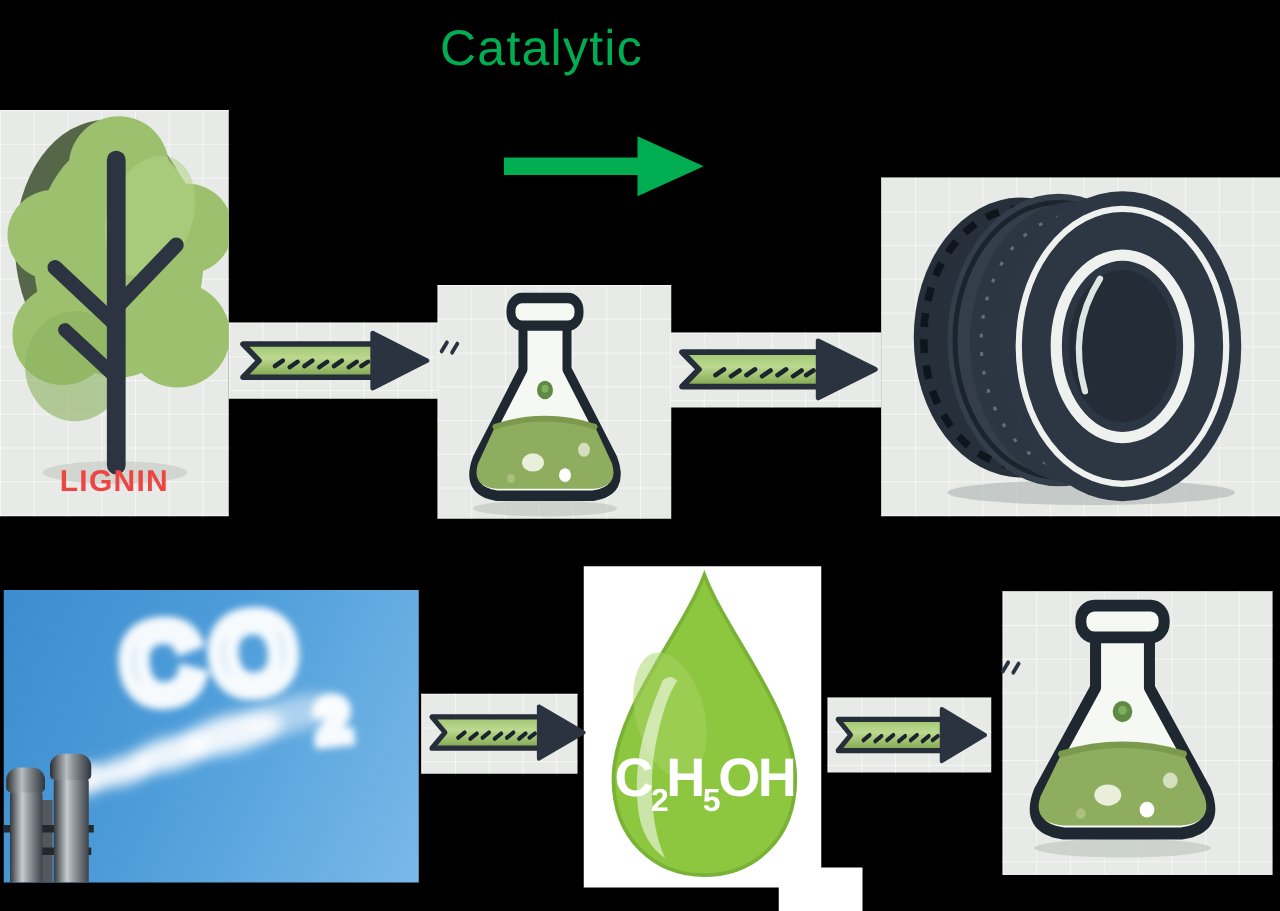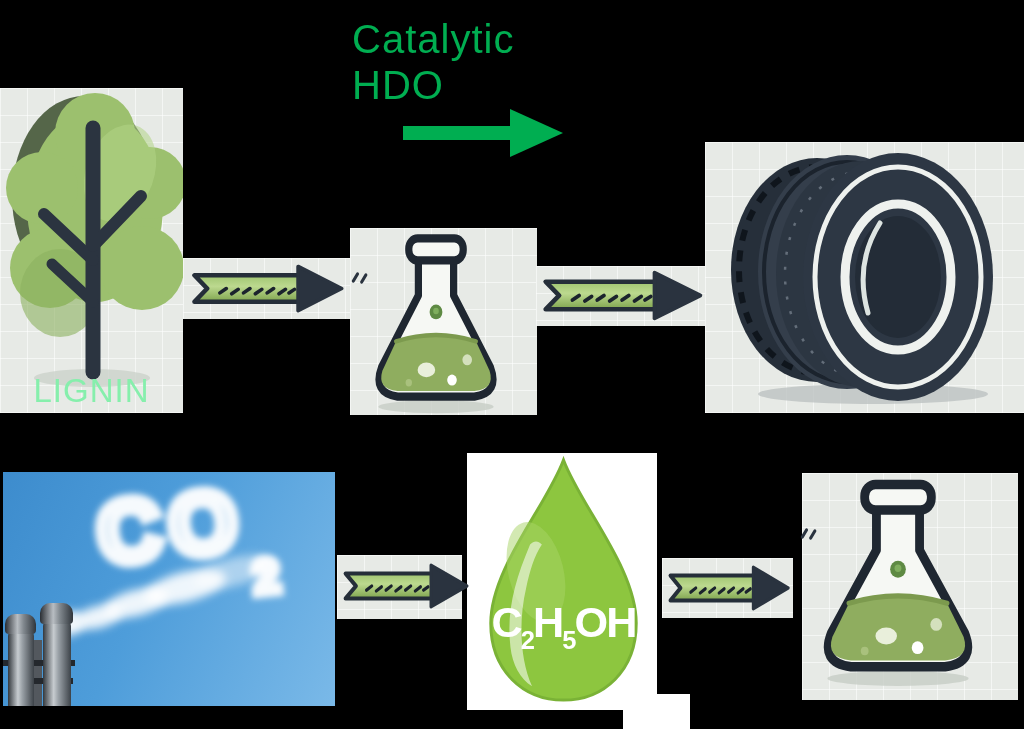--- a/index.html
+++ b/index.html
@@ -42,21 +42,21 @@
   .drop-svg  {left:477px;top:454px; width:173px;height:252px;}
   .arrow1{left:189px;top:262px;width:160px;height:53px;}
   .arrow2{left:540px;top:268px;width:168px;height:55px;}
   .arrow3{left:341px;top:561px;width:132px;height:50px;}
   .arrow4{left:666px;top:563px;width:128px;height:50px;}
   .marks1{left:350px;top:270px;width:20px;height:14px;}
   .marks2{left:799px;top:526px;width:20px;height:14px;}
 
   .lignin-label{
     position:absolute;left:10px;top:372px;width:163px;text-align:center;
-    color:#86efac;font-size:33px;font-weight:400;letter-spacing:1px;
+    color:#ef4444;font-size:24px;font-weight:700;letter-spacing:1px;
   }
 
   
   .co2{
     position:absolute;left:3px;top:472px;width:332px;height:234px;overflow:hidden;
     background:linear-gradient(115deg,#3d8ccd 0%,#4e9dda 45%,#7ab9e8 100%);
   }
   .co2-cloud{
     position:absolute;left:96px;top:2px;transform:rotate(-6deg);
     white-space:nowrap;filter:blur(3px);
@@ -131,21 +131,20 @@
   <div class="patch p-arrow2"></div>
   <div class="patch p-tire"></div>
   <div class="patch p-arrow3"></div>
   <div class="patch p-arrow4"></div>
   <div class="patch p-flask2"></div>
   <div class="white-a"></div>
   <div class="white-b"></div>
 
   <div class="hdo-title">
     <div>Catalytic</div>
-    <div>HDO</div>
   </div>
   <svg class="abs hdo-arrow" viewBox="0 0 162 48" preserveAspectRatio="none">
     <path d="M0,17 L110,17 L110,31 L0,31 Z" fill="#00ae51"></path>
     <path d="M107,0 L160,24 L107,48 Z" fill="#00ae51"></path>
   </svg>
 
   <svg class="abs tree-svg" viewBox="0 0 183 325" preserveAspectRatio="none">
     <ellipse cx="92" cy="290" rx="58" ry="9" fill="#ccd2cb" opacity="0.8"></ellipse>
     <g fill="#556649">
       <ellipse cx="84" cy="108" rx="72" ry="100"></ellipse>

